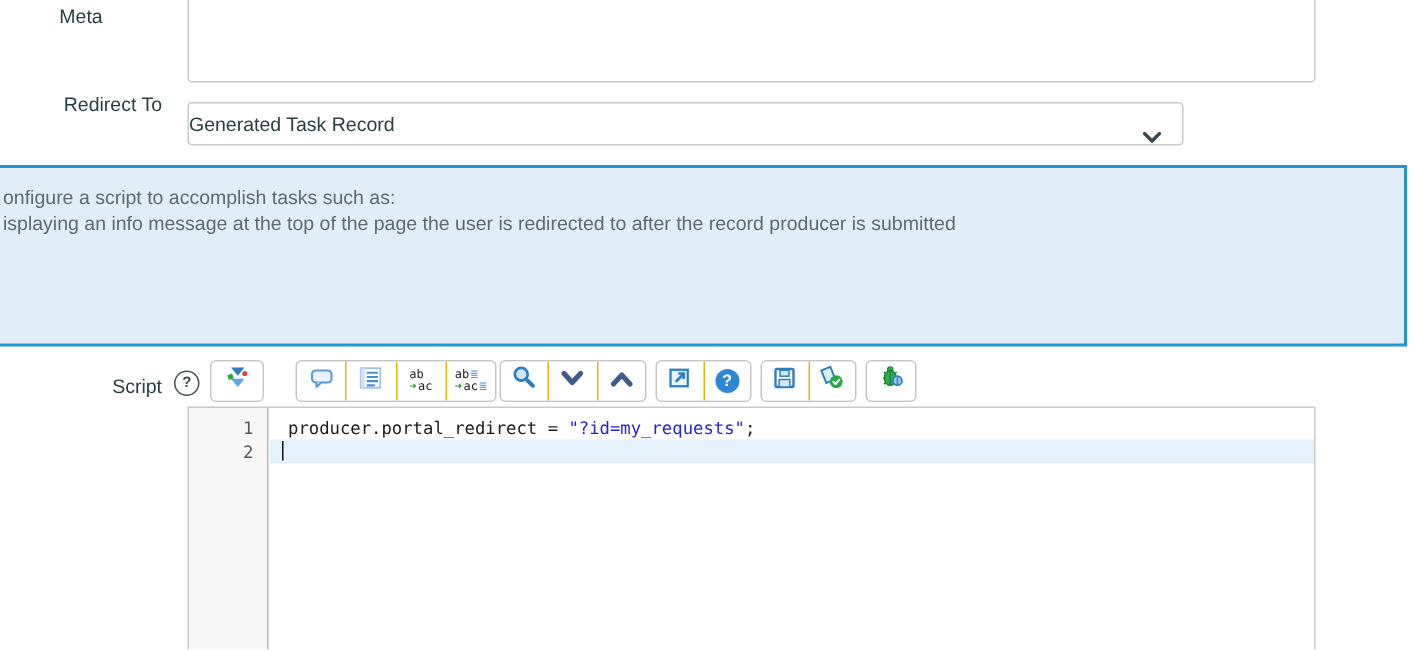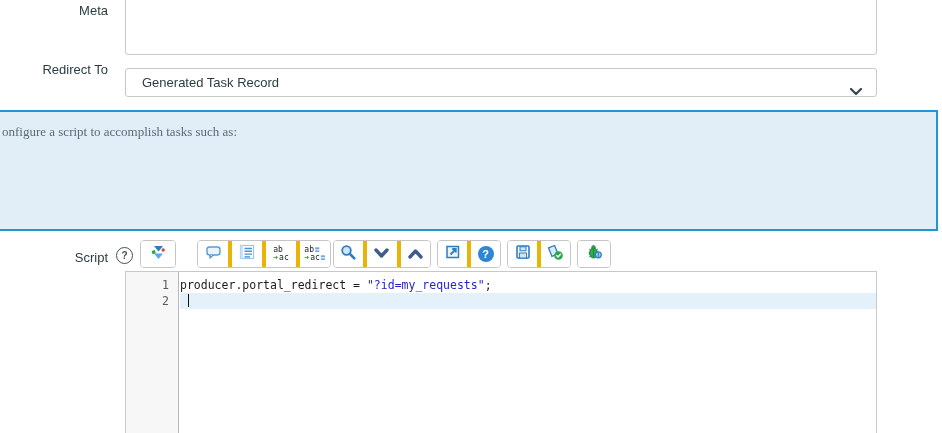--- a/index.html
+++ b/index.html
@@ -4,59 +4,59 @@
 <style>
   html,body{margin:0;padding:0;}
   body{
     width:942px;height:433px;overflow:hidden;position:relative;
     background:#ffffff;font-family:"Liberation Sans", sans-serif;
   }
   .field-label{
     position:absolute;left:0;width:108px;text-align:right;
     font-size:13px;color:#293e40;
   }
-  #meta-label{top:3px;}
+  #meta-label{top:3px;text-align:center;}
   #redirect-label{top:62px;}
   #script-label{top:250px;}
 
   #meta-textarea{
     position:absolute;left:125px;top:-12px;width:752px;height:67px;
     border:1px solid #c9c9c9;border-radius:3px;box-sizing:border-box;
     resize:none;outline:none;background:#fff;
     font-family:"Liberation Sans", sans-serif;font-size:13px;color:#293e40;
   }
 
   #redirect-select{
-    position:absolute;left:125px;top:68px;width:752px;height:29px;
+    position:absolute;left:125px;top:68px;width:664px;height:29px;
     border:1px solid #c9c9c9;border-radius:3px;box-sizing:border-box;
     background:#fff;font-size:13px;color:#293e40;line-height:27px;
-    padding-left:16px;cursor:pointer;
+    padding-left:0;cursor:pointer;
   }
   #redirect-chevron{position:absolute;right:14px;top:9px;}
 
   #info-banner{
     position:absolute;left:-10px;top:110px;width:948px;height:121px;
     background:#e1eef8;border:2px solid #2196d3;box-sizing:border-box;
     padding:12px 0 0 10px;font-size:13px;line-height:16.5px;color:#5a6b76;
   }
-  .info-line{white-space:nowrap;font-family:Liberation Serif, serif;}
+  .info-line{white-space:nowrap;}
 
   #script-help{
     position:absolute;left:116px;top:247px;width:15px;height:15px;
     border:1px solid #454f54;border-radius:50%;color:#454f54;
     font-size:10px;font-weight:bold;text-align:center;line-height:15px;
   }
 
   .tb-group{
     position:absolute;top:240px;height:28px;display:flex;background:#fff;
     border:1px solid #c5c5c5;border-radius:4px;box-sizing:border-box;overflow:hidden;
   }
   .tb-btn{
     width:33px;display:flex;align-items:center;justify-content:center;
-    border-left:4px solid #eab308;cursor:pointer;background:#fff;
+    border-left:1px solid #eab308;cursor:pointer;background:#fff;
   }
   .tb-btn:first-child{border-left:none;}
   #g1{left:140px;width:36px;} #g1 .tb-btn{width:34px;}
   #g2{left:197px;width:134px;}
   #g3{left:333px;width:98px;} #g3 .tb-btn{width:32px;}
   #g4{left:437px;width:64px;} #g4 .tb-btn{width:31px;}
   #g5{left:507px;width:64px;} #g5 .tb-btn{width:31px;}
   #g6{left:577px;width:34px;} #g6 .tb-btn{width:32px;}
 
   .rep{display:flex;flex-direction:column;align-items:flex-start;
@@ -75,21 +75,21 @@
     border:1px solid #c9c9c9;box-sizing:border-box;background:#fff;
     font-family:"DejaVu Sans Mono", monospace;font-size:11.5px;
   }
   #gutter{
     position:absolute;left:0;top:0;bottom:0;width:53px;background:#f7f7f7;
     border-right:1px solid #b9b9b9;color:#5a5a5a;box-sizing:border-box;padding-top:5px;
   }
   .ln{height:16px;line-height:16px;text-align:right;padding-right:9px;}
   #code-area{position:absolute;left:54px;top:0;right:0;bottom:0;cursor:text;}
   .code-line{position:absolute;left:0;right:0;height:16px;line-height:16px;
-             padding-left:0;white-space:pre;color:#1b1b1b;}
+             padding-left:12px;white-space:pre;color:#1b1b1b;}
   #code-line-1{top:5px;}
   #code-line-2{top:21px;background:#e4f1fb;}
   .code-string{color:#2525cf;}
   #cursor{position:absolute;left:8px;top:22px;width:1px;height:13px;background:#111;}
 </style>
 </head>
 <body>
 
 <div class="field-label" id="meta-label">Meta</div>
 <textarea id="meta-textarea" style=""></textarea>
@@ -99,20 +99,21 @@
   <span>Generated Task Record</span>
   <span id="redirect-chevron">
     <svg width="12" height="8" viewBox="0 0 12 8">
         <path d="M1,1 L6,6 L11,1" fill="none" stroke="#36474f" stroke-width="2.2" stroke-linecap="round" stroke-linejoin="round"></path>
       </svg>
   </span>
 </div>
 
 <div id="info-banner">
   <div class="info-line">onfigure a script to accomplish tasks such as:</div>
+  <div class="info-line">isplaying an info message at the top of the page the user is redirected to after the record producer is submitted</div>
 </div>
 
 <div class="field-label" id="script-label">Script</div>
 <div id="script-help">?</div>
 
 <div class="tb-group" id="g1">
   <div class="tb-btn">
     <span>
       <svg width="17" height="17" viewBox="0 0 17 17">
         <polygon points="4,2 13,2 8.5,7.5" fill="#2d7dc1"></polygon>

